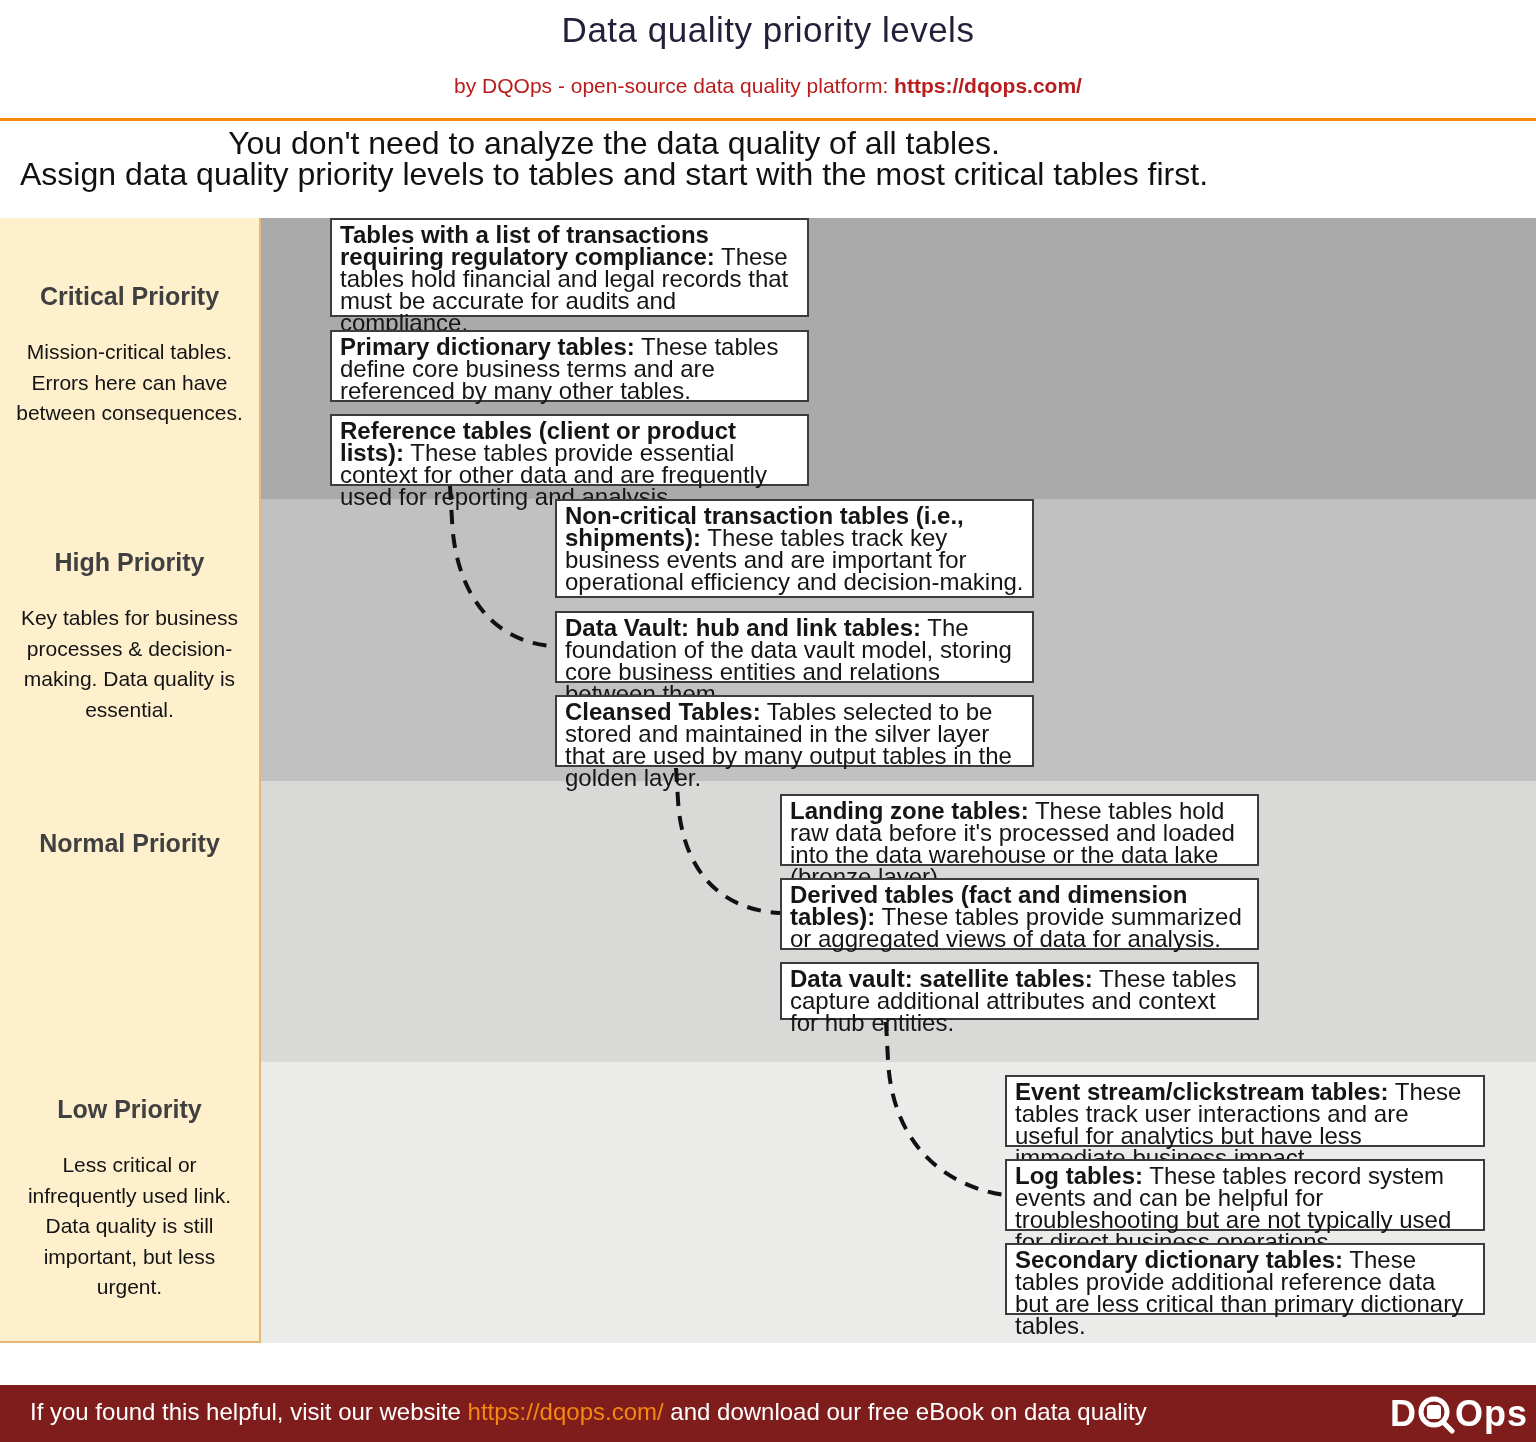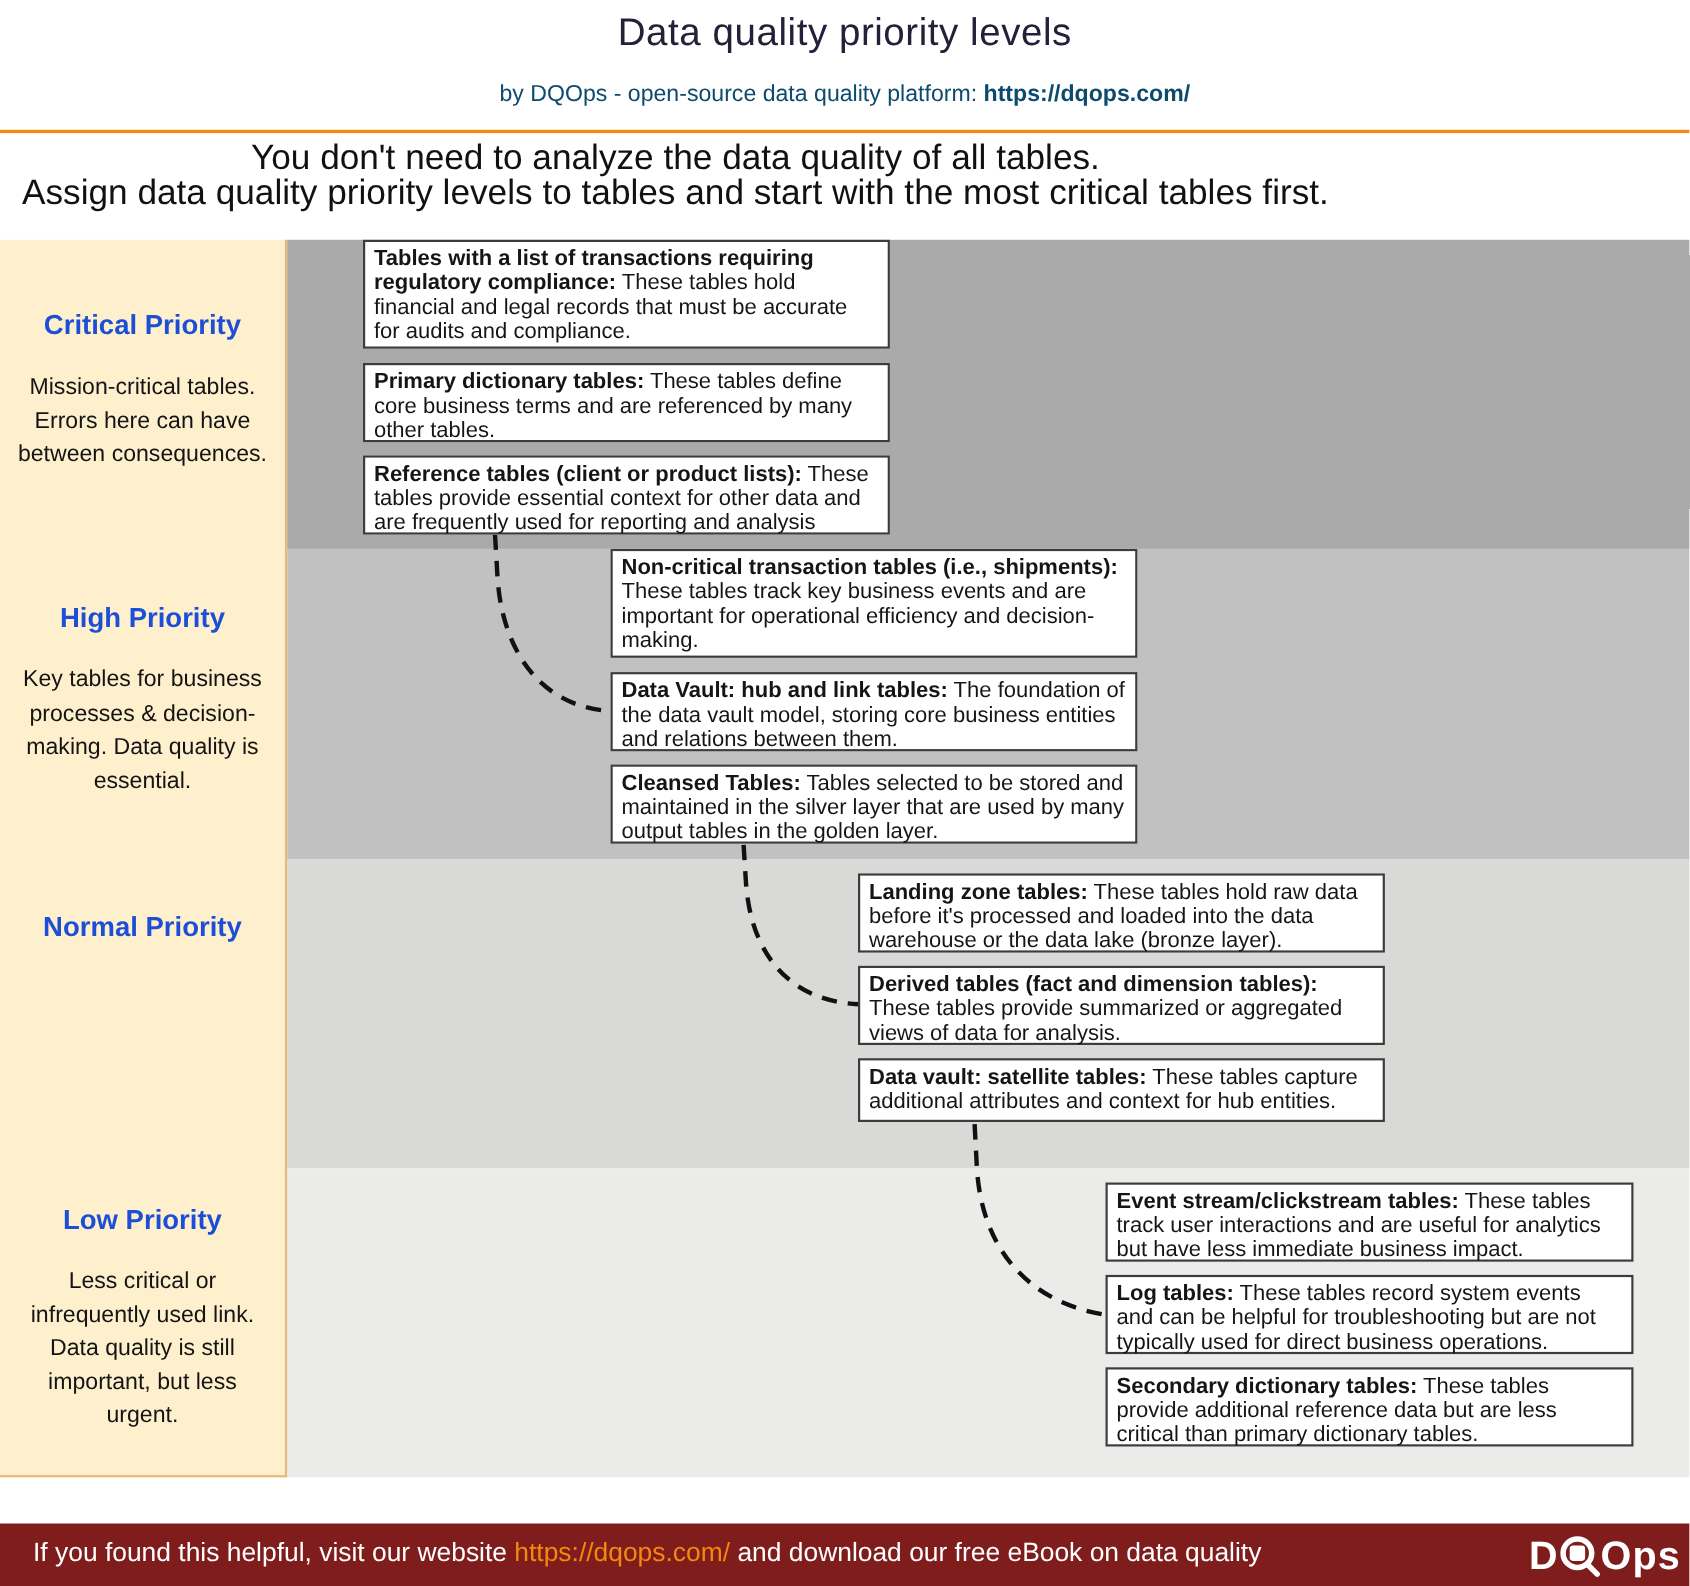--- a/index.html
+++ b/index.html
@@ -1,36 +1,36 @@
 <!DOCTYPE html>
 <html><head>
 <meta charset="utf-8">
 <style>
   * { box-sizing: border-box; margin: 0; padding: 0; }
   html, body { width: 1536px; height: 1442px; background: #ffffff; overflow: hidden; }
   body { position: relative; font-family: "Liberation Sans", "DejaVu Sans", sans-serif; color: #1b1b1b; }
 
   .title { position: absolute; top: 10px; left: 0; width: 1536px; text-align: center; font-size: 35px; color: #23213a; font-weight: 400; letter-spacing: 0.5px; }
-  .subtitle { position: absolute; top: 74px; left: 0; width: 1536px; text-align: center; font-size: 21px; color: #0c4a6e; }
+  .subtitle { position: absolute; top: 74px; left: 0; width: 1536px; text-align: center; font-size: 21px; color: #b91c1c; }
   .subtitle b { font-weight: 700; }
   .rule { position: absolute; top: 118px; left: 0; width: 1536px; height: 3px; background: #f5880f; }
   .intro { position: absolute; top: 128px; left: 0; width: 1228px; text-align: center; font-size: 32px; line-height: 31px; color: #111; }
 
   .band { position: absolute; left: 261px; width: 1275px; }
   .band.critical { top: 218px; height: 281px; background: #a9aaa9; }
   .band.high { top: 499px; height: 282px; background: #c1c1c1; }
   .band.normal { top: 781px; height: 281px; background: #d9d9d7; }
   .band.low { top: 1062px; height: 281px; background: #ebebea; }
 
   .leftcol { position: absolute; left: 0; top: 218px; width: 261px; height: 1125px; background: #fef0cd; border-right: 2px solid #e6b97a; border-bottom: 2px solid #e6b97a; }
   .level { position: absolute; left: 0; width: 259px; text-align: center; }
-  .level .lname { font-size: 25px; font-weight: 700; color: #1d4ed8; margin-bottom: 26px; }
+  .level .lname { font-size: 25px; font-weight: 700; color: #404040; margin-bottom: 26px; }
   .level .ldesc { font-size: 21px; line-height: 30.5px; color: #141414; }
 
-  .card { position: absolute; background: #ffffff; border: 2px solid #3c3c3c; padding: 4px 8px 3px 8px; font-size: 20px; line-height: 22px; color: #151515; }
+  .card { position: absolute; background: #ffffff; border: 2px solid #3c3c3c; padding: 4px 8px 3px 8px; font-size: 24px; line-height: 22px; color: #151515; }
   .card b { font-weight: 700; }
 
   .connector { position: absolute; left: 0; top: 0; width: 1536px; height: 1442px; pointer-events: none; }
 
   .footer { position: absolute; left: 0; top: 1385px; width: 1536px; height: 57px; background: #7f1d1d; }
   .footer-text { position: absolute; left: 30px; top: 13px; font-size: 24px; color: #ffffff; white-space: nowrap; }
   .footer-text .link { color: #f5880f; }
   .logo { position: absolute; right: 8px; top: 9px; height: 40px; display: flex; align-items: center; color: #fff; font-weight: 900; font-size: 36px; letter-spacing: 1px; }
 </style>
 </head>

